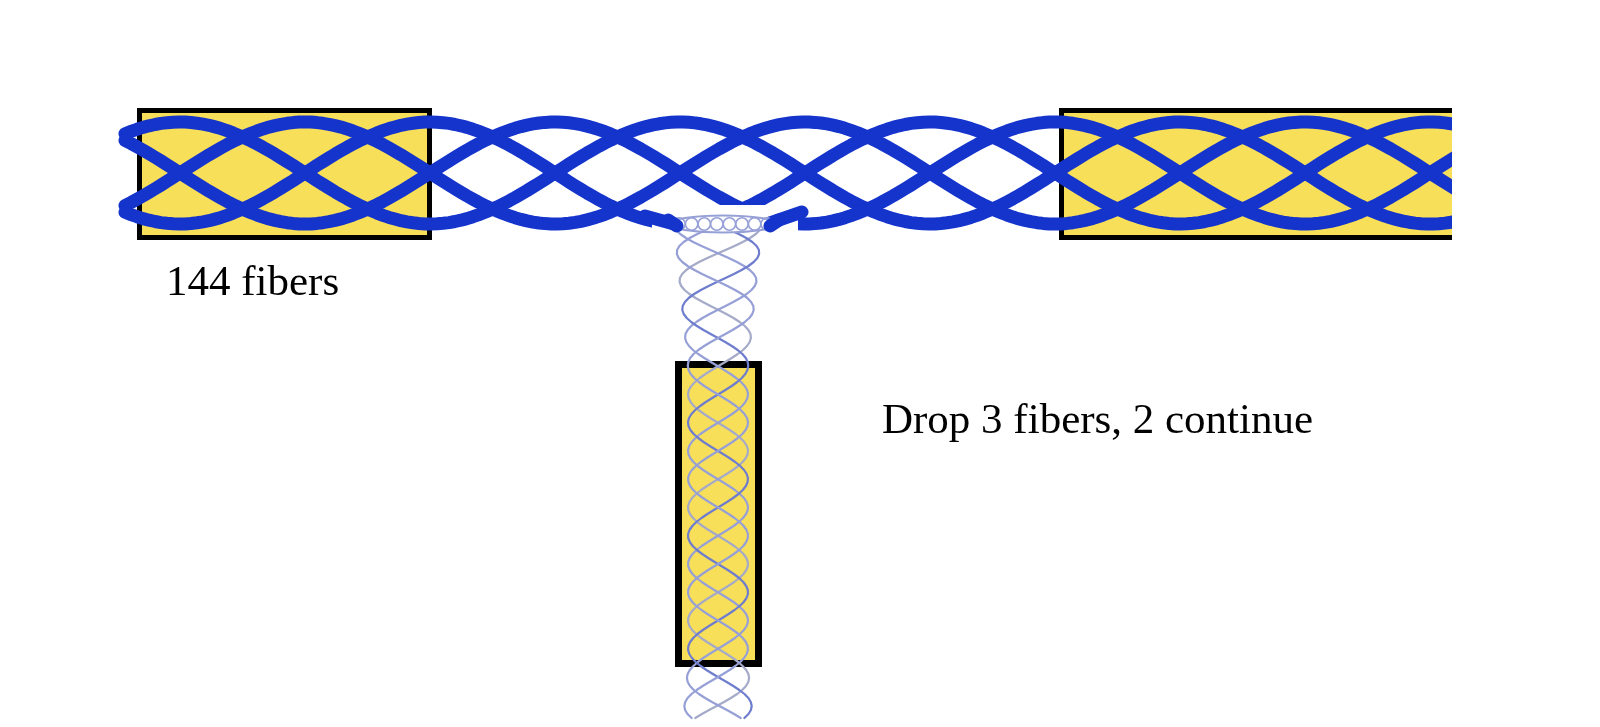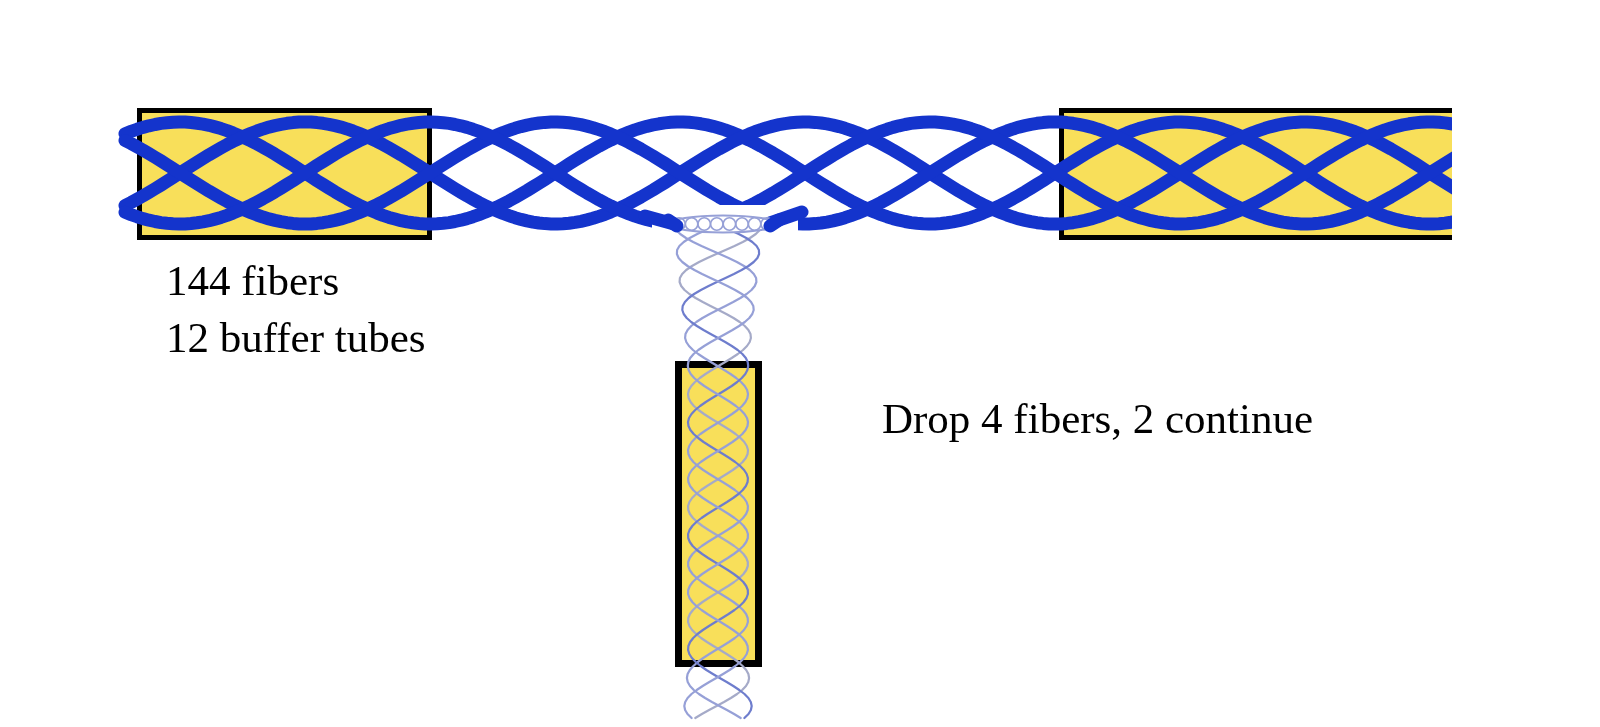--- a/index.html
+++ b/index.html
@@ -39,19 +39,18 @@
       <circle cx="729.4" cy="224" r="6.2" fill="none" stroke="#96a0d7" stroke-width="1.6"></circle>
       <circle cx="742" cy="224" r="6.2" fill="none" stroke="#96a0d7" stroke-width="1.6"></circle>
       <circle cx="754.6" cy="224" r="6.2" fill="none" stroke="#96a0d7" stroke-width="1.6"></circle>
       <circle cx="767.2" cy="224" r="6.2" fill="none" stroke="#96a0d7" stroke-width="1.6"></circle>
       <line x1="668" y1="220" x2="677" y2="226" stroke="#1434cc" stroke-width="13" stroke-linecap="round"></line>
       <line x1="770" y1="226" x2="779" y2="220" stroke="#1434cc" stroke-width="13" stroke-linecap="round"></line>
     </svg>
 
   <div class="label" id="label-left">
     <div>144 fibers</div>
-    <div>12 buffer tubes</div>
   </div>
 
   <div class="label" id="label-right">
-    <div>Drop 4 fibers, 2 continue</div>
+    <div>Drop 3 fibers, 2 continue</div>
   </div>
 </div>
 
 </body></html>

